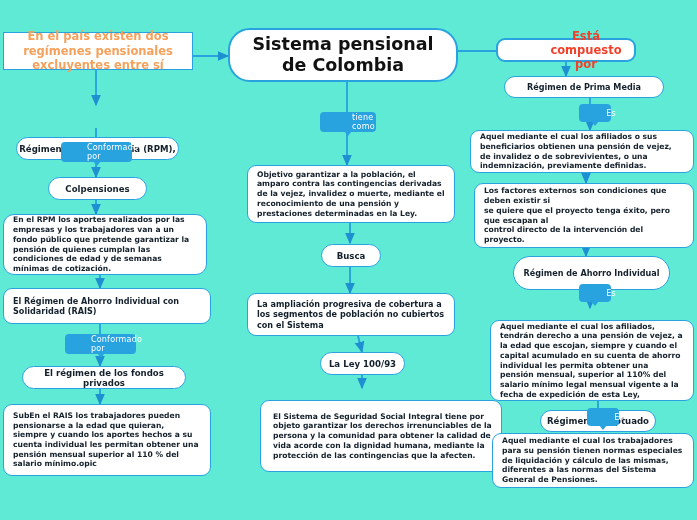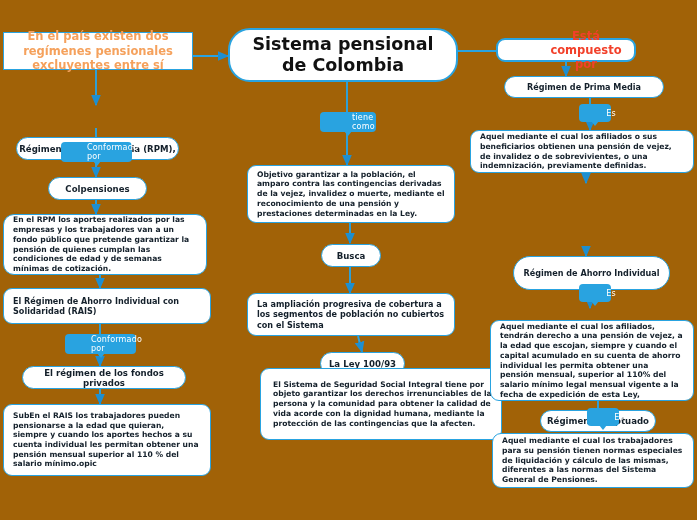--- a/index.html
+++ b/index.html
@@ -7,21 +7,21 @@
     margin: 0; padding: 0;
     width: 697px; height: 520px;
     background: #ffffff;
     font-family: "DejaVu Sans", "Liberation Sans", sans-serif;
     overflow: hidden;
   }
   #canvas {
     position: relative;
     width: 697px;
     height: 520px;
-    background: #a16207;
+    background: #5eead4;
   }
   svg.wires {
     position: absolute;
     left: 0; top: 0;
     width: 697px; height: 520px;
     pointer-events: none;
   }
   .node {
     position: absolute;
     border: 1.6px solid #29a3e0;
@@ -200,41 +200,46 @@
   </div>
 
   <div class="node rounded para f8" style="left:247px; top:293px; width:208px; height:43px;">
     <span>La ampliación progresiva de cobertura a los segmentos de población no cubiertos con el Sistema</span>
   </div>
 
   <div class="node pill f85" style="left:320px; top:352px; width:85px; height:23px;">
     <span>La Ley 100/93</span>
   </div>
 
-  <div class="node rounded para f75" style="left:260px; top:368px; width:242px; height:72px;padding-left:12px;">
+  <div class="node rounded para f75" style="left:260px; top:400px; width:242px; height:72px;padding-left:12px;">
     <span>El Sistema de Seguridad Social Integral tiene por objeto garantizar los derechos irrenunciables de la persona y la comunidad para obtener la calidad de vida acorde con la dignidad humana, mediante la protección de las contingencias que la afecten.</span>
   </div>
 
   <div class="node rounded center-text red-text" style="left:496px; top:38px; width:140px; height:24px; border-width:2px; justify-content:center;">
     <span>Está compuesto por</span>
   </div>
 
   <div class="node pill f8" style="left:504px; top:76px; width:160px; height:22px;">
     <span>Régimen de Prima Media</span>
   </div>
 
   <div class="label-badge" style="left:579px; top:104px; width:22px; height:18px;">
     <span>Es</span>
     <span class="tail"></span>
   </div>
 
   <div class="node rounded para f75" style="left:470px; top:130px; width:224px; height:43px;">
     <span>Aquel mediante el cual los afiliados o sus beneficiarios obtienen una pensión de vejez, de invalidez o de sobrevivientes, o una indemnización, previamente definidas.</span>
   </div>
 
+  <div class="node rounded para f75" style="left:474px; top:183px; width:220px; height:65px; white-space:pre-line;">
+    <span>Los factores externos son condiciones que deben existir si
+se quiere que el proyecto tenga éxito, pero que escapan al
+control directo de la intervención del proyecto.</span>
+  </div>
 
   <div class="node pill f8" style="left:513px; top:256px; width:157px; height:34px;">
     <span>Régimen de Ahorro Individual</span>
   </div>
 
   <div class="label-badge" style="left:579px; top:284px; width:22px; height:18px;">
     <span>Es</span>
     <span class="tail"></span>
   </div>
 

